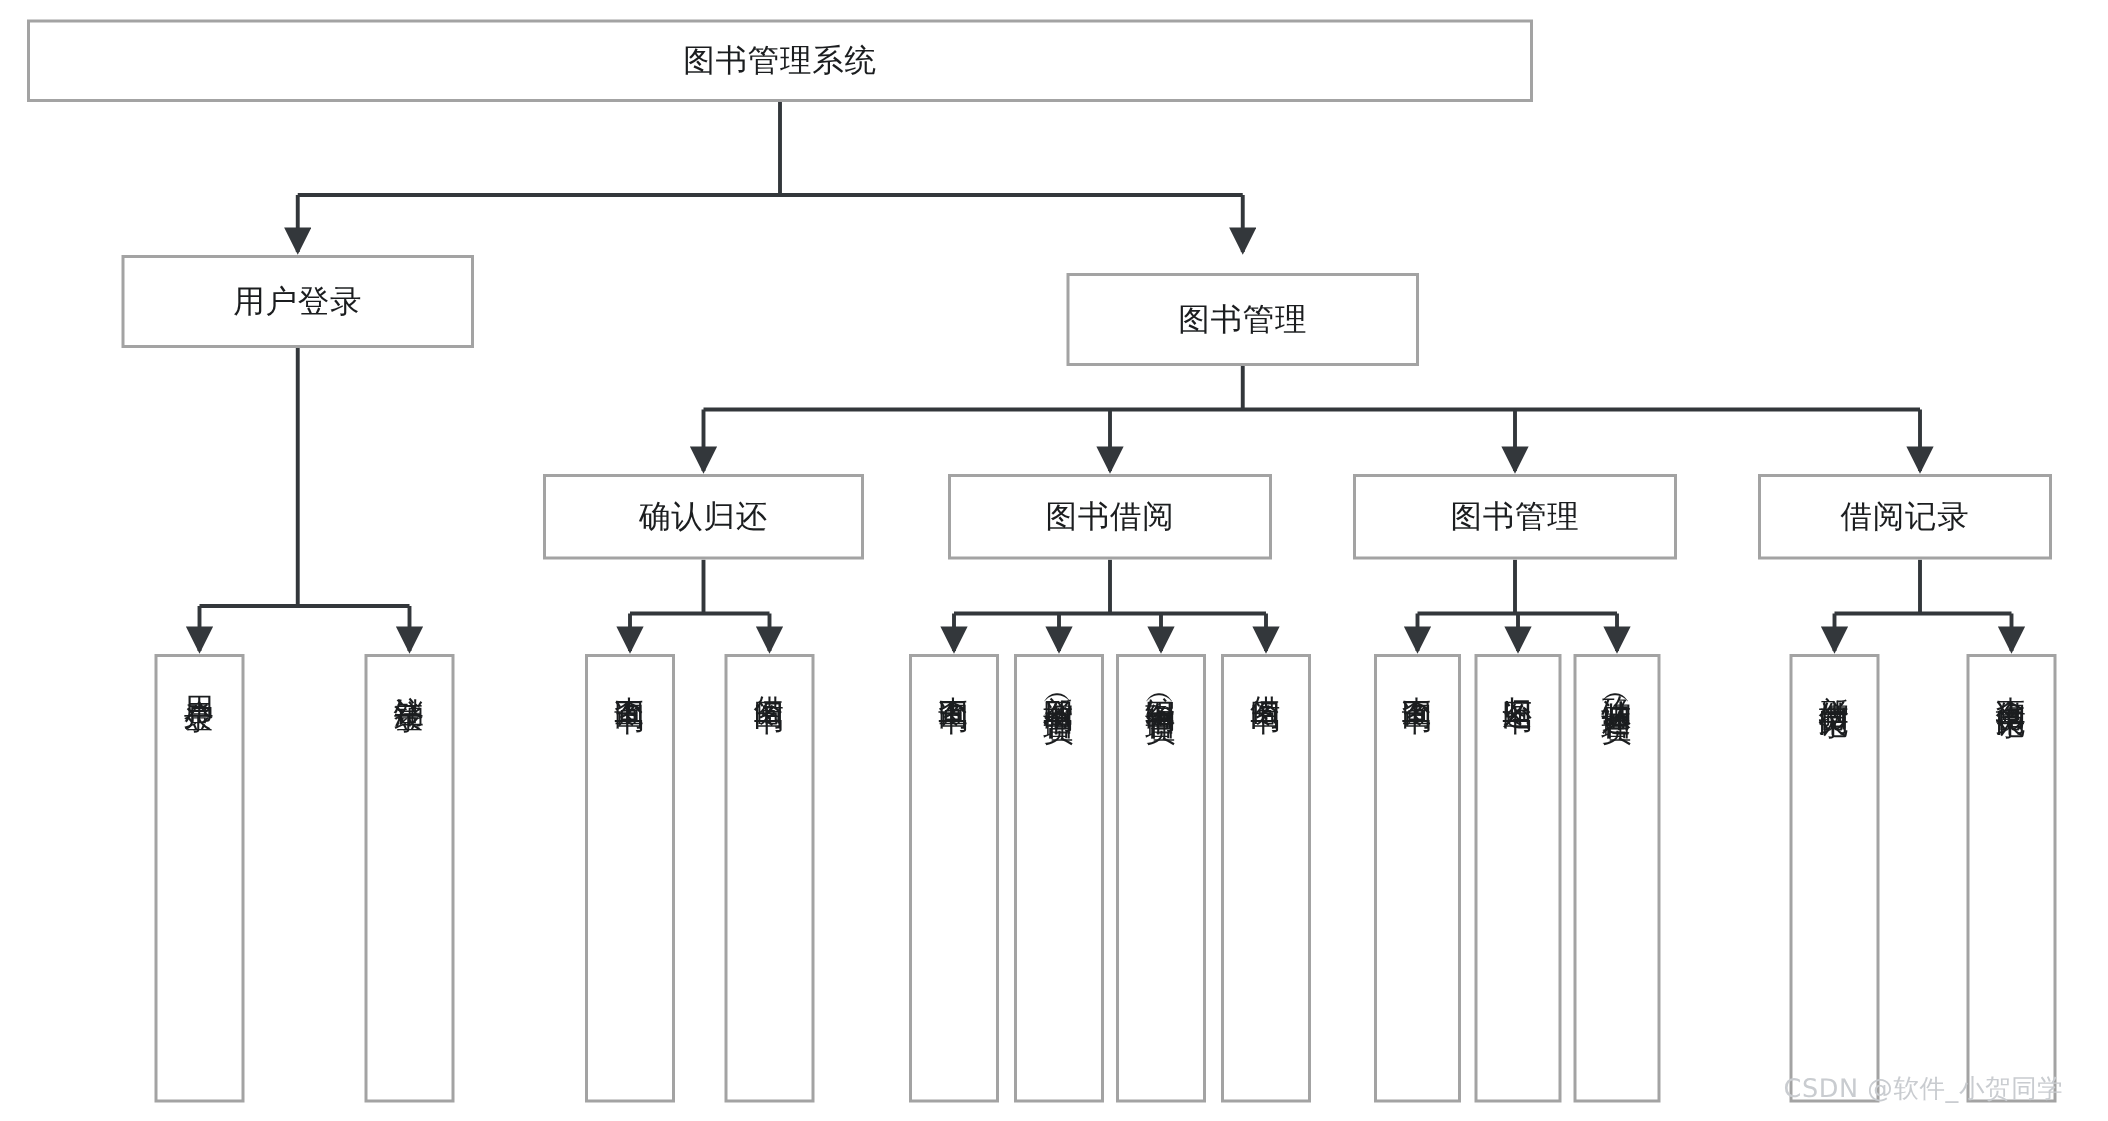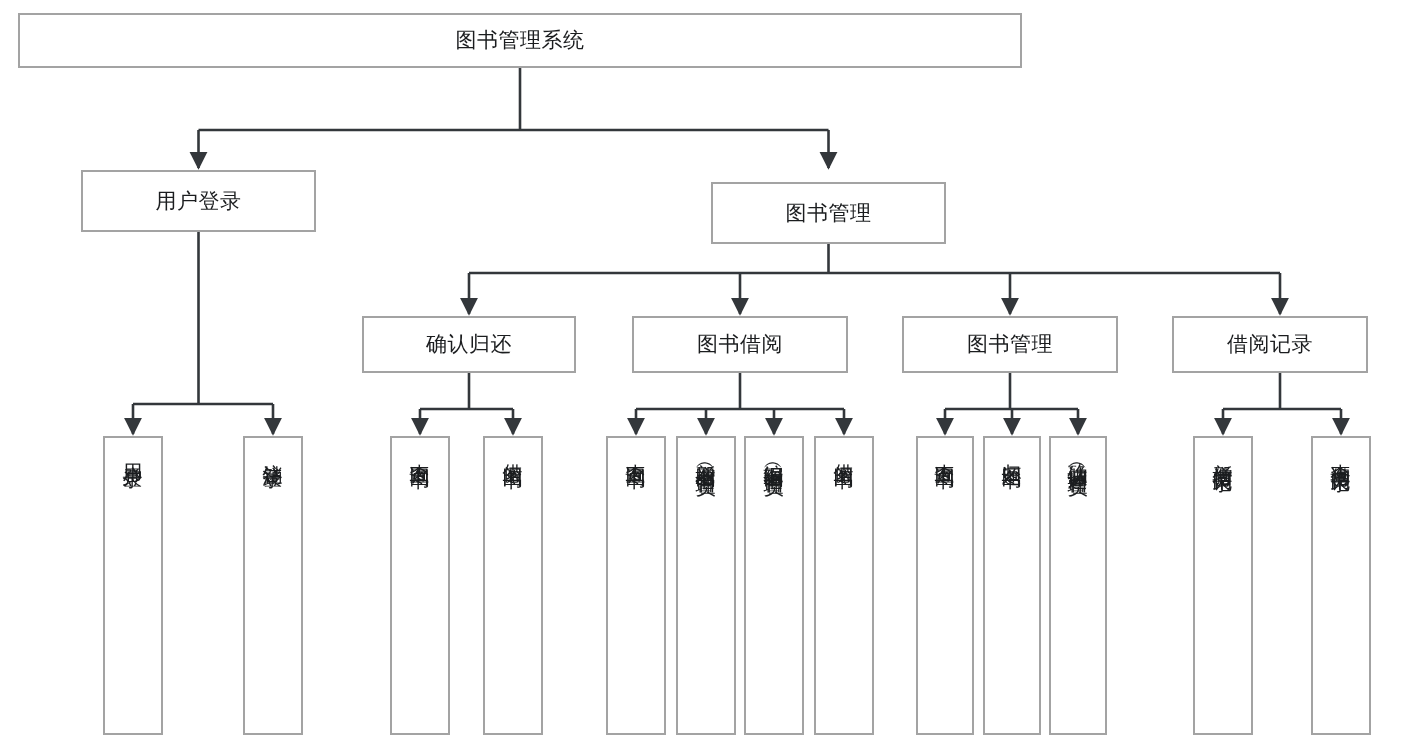--- a/index.html
+++ b/index.html
@@ -174,13 +174,14 @@
         <span class="lbl">确认归还（管理员）</span>
       </div>
       <div class="node vert" style="left: 1193px; top: 436px; width: 60px; height: 299px;">
         <span class="lbl">新增借阅记录</span>
       </div>
       <div class="node vert" style="left: 1311px; top: 436px; width: 60px; height: 299px;">
         <span class="lbl">查询借阅记录</span>
       </div>
     </div>
 
+  <div id="watermark">CSDN @软件_小贺同学</div>
 </div>
 
 </body></html>

